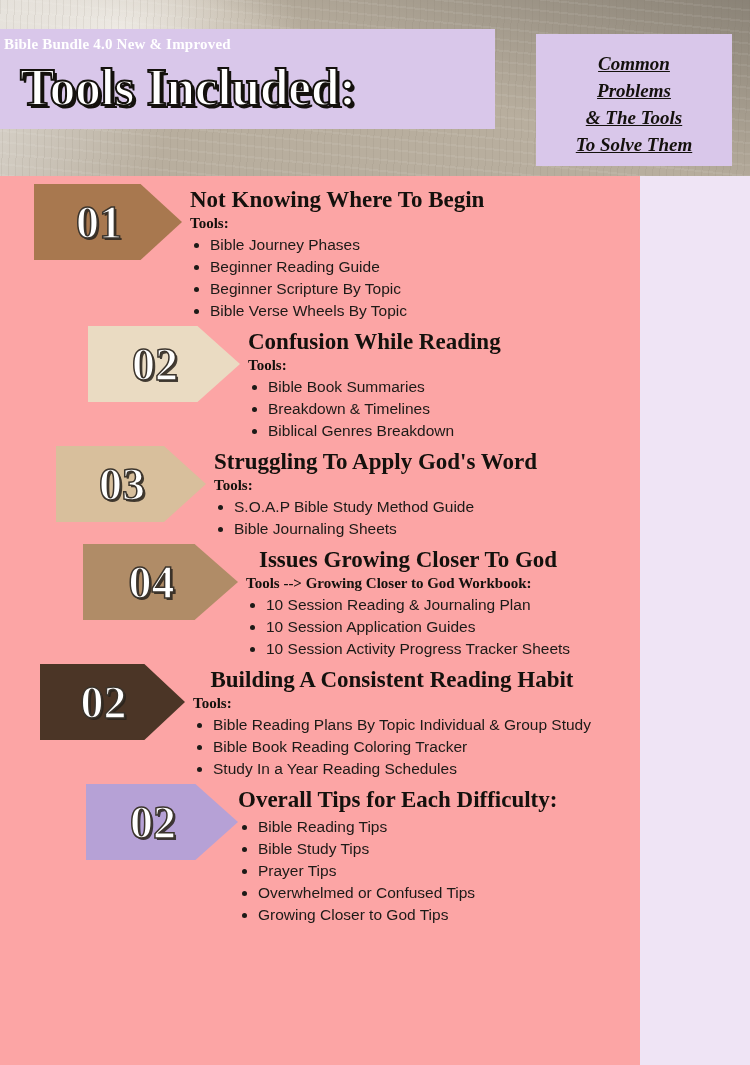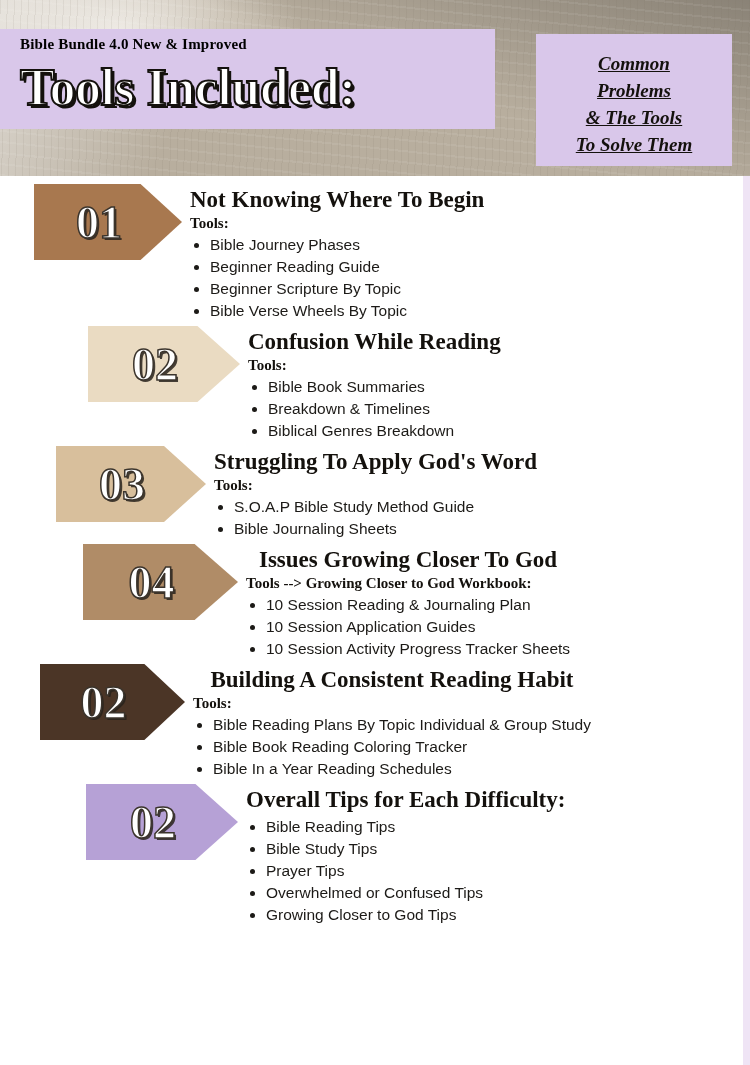--- a/index.html
+++ b/index.html
@@ -49,26 +49,26 @@
   .title-band {
     position: absolute;
     left: 0;
     top: 29px;
     width: 495px;
     height: 100px;
     background: #d9c7ea;
   }
   .kicker {
     position: absolute;
-    left: 20px;
+    left: 4px;
     top: 36px;
     font-family: "Liberation Serif", serif;
     font-weight: bold;
     font-size: 15px;
-    color: #000000;
+    color: #ffffff;
     letter-spacing: 0.2px;
   }
   .main-title {
     position: absolute;
     left: 20px;
     top: 57px;
     font-family: "Liberation Serif", serif;
     font-weight: bold;
     font-size: 52px;
     line-height: 62px;
@@ -92,23 +92,23 @@
     font-weight: bold;
     font-size: 19px;
     line-height: 27px;
     color: #14110d;
     text-decoration: underline;
   }
 
   
   .content {
     position: relative;
-    width: 743px;
+    width: 640px;
     height: 889px;
-    background: #ffffff;
+    background: #fca5a5;
     padding-top: 8px;
   }
   .row {
     position: relative;
     display: flex;
     align-items: flex-start;
     margin-bottom: 4px;
   }
   .arrow {
     position: relative;
@@ -232,29 +232,29 @@
       <div class="row">
         <div class="arrow" style="width: 145px; margin-left: 40px; background: rgb(75, 53, 38); clip-path: polygon(0px 0px, 72% 0px, 100% 50%, 72% 100%, 0px 100%);">
           <span class="num">02</span>
         </div>
         <div class="txt" style="margin-left: 8px;">
           <div class="heading">Building A Consistent Reading Habit</div>
           <div class="toolslabel">Tools:</div>
           <ul class="items">
             <li>Bible Reading Plans By Topic Individual &amp; Group Study</li>
             <li>Bible Book Reading Coloring Tracker</li>
-            <li>Bible In a Year Reading Schedules</li>
+            <li>Study In a Year Reading Schedules</li>
           </ul>
         </div>
       </div>
       <div class="row">
         <div class="arrow" style="width: 152px; margin-left: 86px; background: rgb(182, 161, 214); clip-path: polygon(0px 0px, 72% 0px, 100% 50%, 72% 100%, 0px 100%);">
           <span class="num">02</span>
         </div>
-        <div class="txt" style="margin-left: 8px;">
+        <div class="txt" style="">
           <div class="heading">Overall Tips for Each Difficulty:</div>
           <ul class="items">
             <li>Bible Reading Tips</li>
             <li>Bible Study Tips</li>
             <li>Prayer Tips</li>
             <li>Overwhelmed or Confused Tips</li>
             <li>Growing Closer to God Tips</li>
           </ul>
         </div>
       </div>

